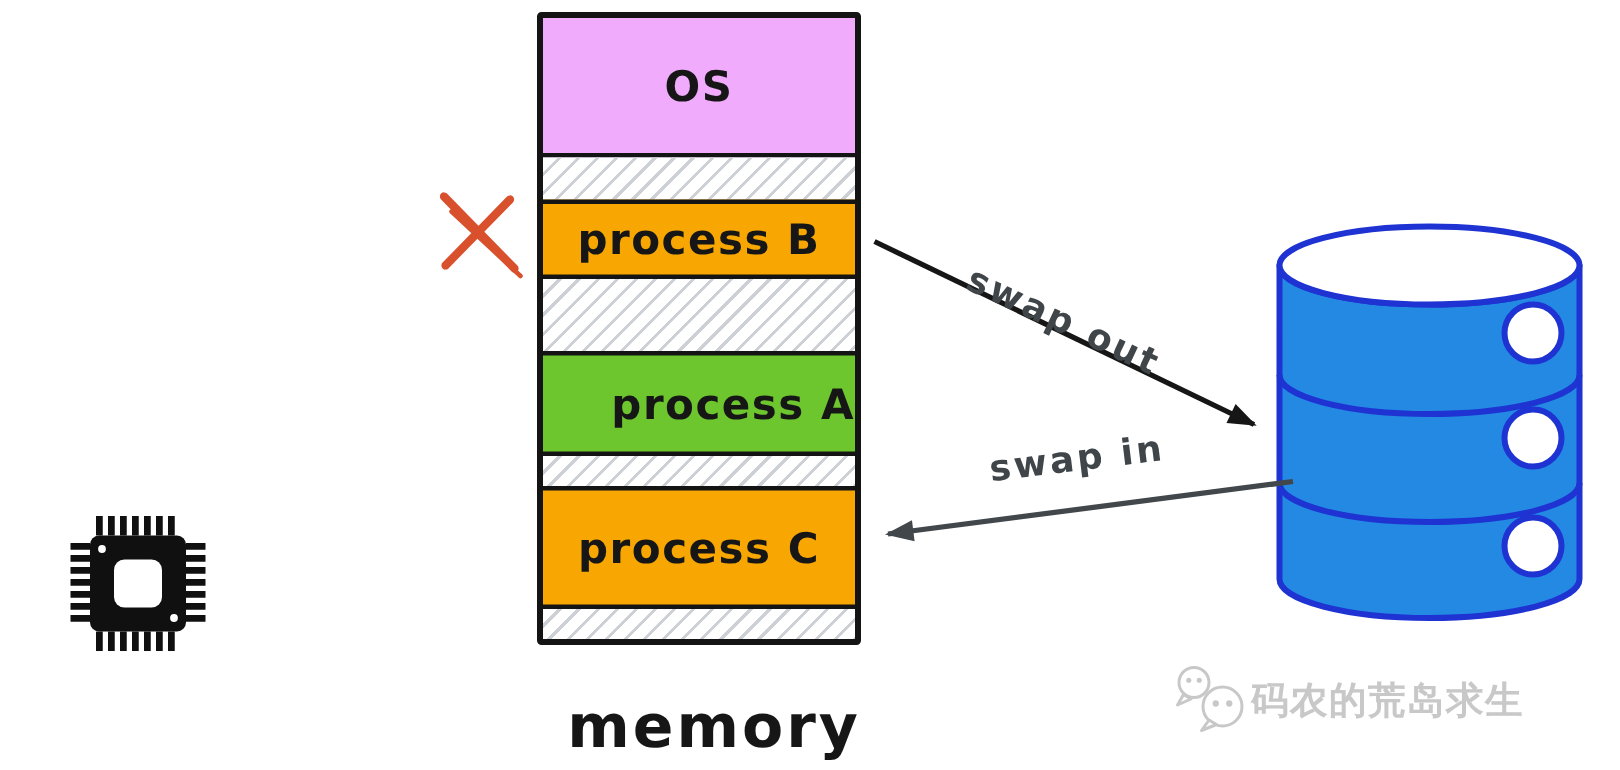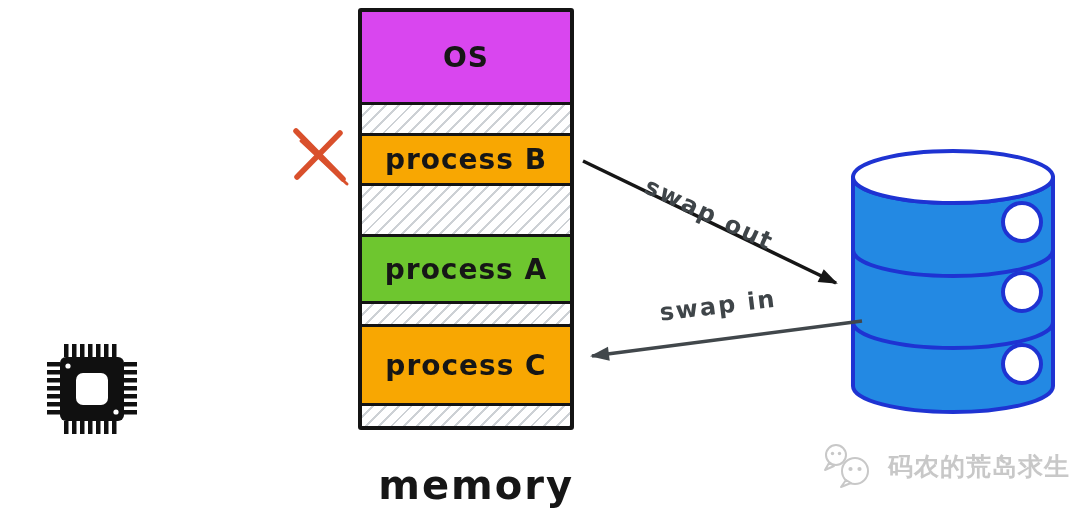--- a/index.html
+++ b/index.html
@@ -13,23 +13,23 @@
   .cpu-wrap { position:absolute; left:42px; top:338px; width:100px; text-align:center; }
   .cpu-label { margin-top:6px; font-size:27px; font-weight:700; letter-spacing:3px; }
 
   
   .memory-col {
     position:absolute; left:358px; top:8px; width:216px; height:422px;
     border:4px solid #141414; border-radius:3px; background:#fff;
     display:flex; flex-direction:column;
   }
   .mem-seg { width:100%; display:flex; align-items:center; justify-content:center; }
-  .seg-os    { height:93px; background:#d946ef; border-bottom:3px solid #141414; font-size:28px; font-weight:600; letter-spacing:1px; }
+  .seg-os    { height:93px; background:#f0abfc; border-bottom:3px solid #141414; font-size:28px; font-weight:600; letter-spacing:1px; }
   .seg-b     { height:53px; background:#f8a702; border-top:3px solid #141414; border-bottom:3px solid #141414; }
-  .seg-a     { height:70px; background:#6ec62f; border-top:3px solid #141414; border-bottom:3px solid #141414; }
+  .seg-a     { height:70px; background:#6ec62f; border-top:3px solid #141414; border-bottom:3px solid #141414;justify-content:flex-end; }
   .seg-c     { height:82px; background:#f8a702; border-top:3px solid #141414; border-bottom:3px solid #141414; }
   .seg-free1 { height:28px; }
   .seg-free2 { height:48px; }
   .seg-free3 { height:20px; }
   .seg-free4 { flex:1; }
   .hatch {
     background-color:#fff;
     background-image:repeating-linear-gradient(135deg, transparent 0 7px, #cdd1d5 7px 9px);
   }
   .proc-label { font-size:28px; font-weight:600; letter-spacing:1px; }
@@ -49,22 +49,22 @@
   .overlay { position:absolute; left:0; top:0; pointer-events:none; z-index:2; }
   .swap-label {
     position:absolute; font-size:24px; font-weight:600; color:#3f4549;
     letter-spacing:2px; white-space:nowrap; transform-origin:0 0; z-index:2;
   }
   .swap-out-label { left:652px; top:172px; transform:rotate(25deg); }
   .swap-in-label  { left:658px; top:299px; transform:rotate(-7deg); }
 
   
   .watermark {
-    position:absolute; left:820px; top:443px; display:flex; align-items:center;
-    gap:14px; z-index:1;
+    position:absolute; left:780px; top:443px; display:flex; align-items:center;
+    gap:0; z-index:1;
   }
   .watermark-text { font-size:25px; font-weight:700; color:#c8c8c8; letter-spacing:1px; }
 </style>
 </head>
 <body>
 
 <div class="stage">
 
   <div class="cpu-wrap">
     <svg width="96" height="102" viewBox="0 0 96 102">

